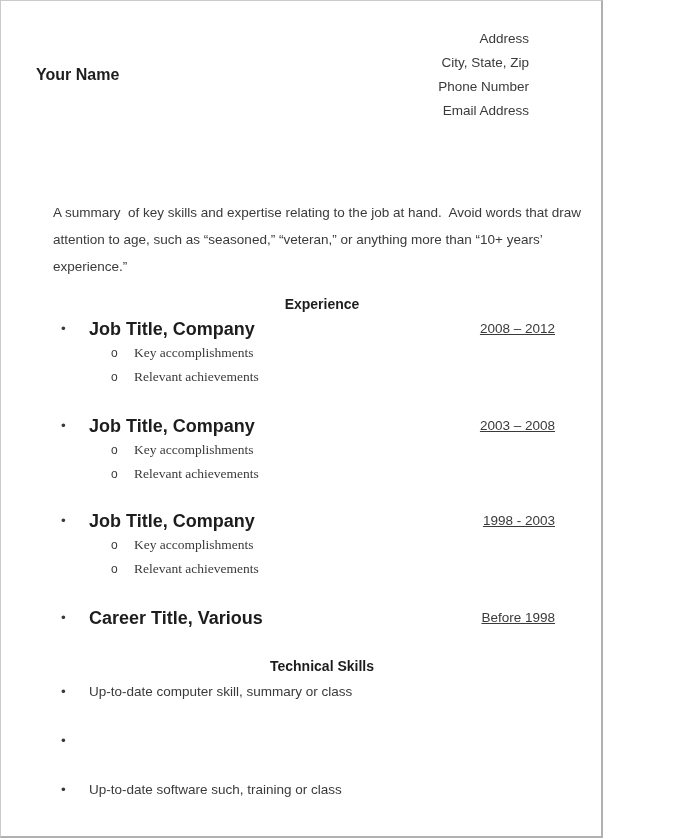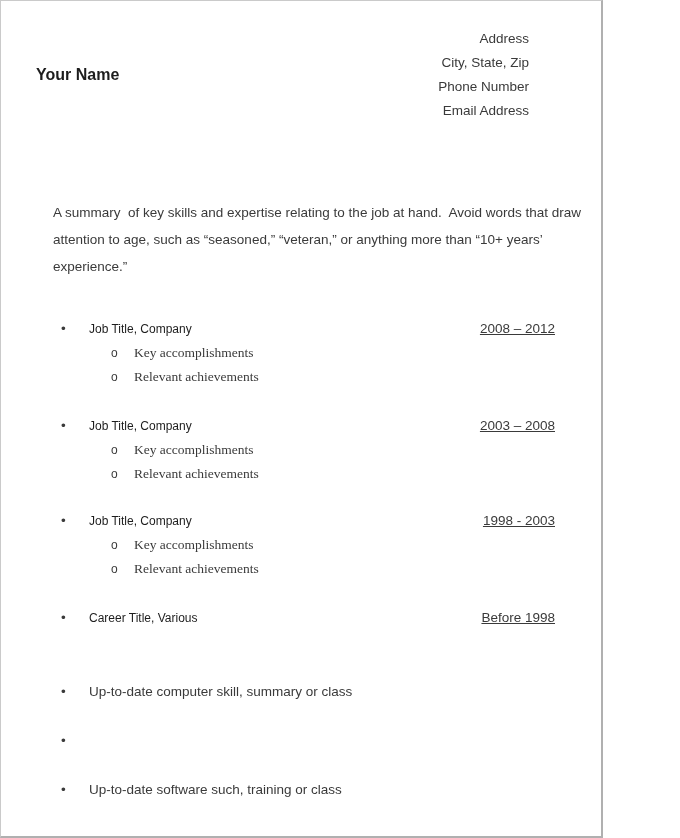--- a/index.html
+++ b/index.html
@@ -36,21 +36,21 @@
   }
   .h-summary{top:151px;}
   .h-exp{top:295px;}
   .h-skills{top:657px;}
   .summary-text{
     position:absolute;top:182px;left:36px;width:562px;
     margin:16px;line-height:27px;white-space:pre-wrap;
   }
   .entry{position:absolute;left:0;right:0;height:72px;line-height:24px;}
   .b1{position:absolute;left:60px;top:0;}
-  .entry .title{position:absolute;left:88px;top:0;font-weight:normal;font-size:12px;color:var(--heading);white-space:nowrap;}
+  .entry .title{position:absolute;left:88px;top:0;font-weight:bold;font-size:18px;color:var(--heading);white-space:nowrap;}
   .entry .date{position:absolute;right:46px;top:0;white-space:nowrap;text-decoration:underline;}
   .sub{position:absolute;left:0;right:0;height:24px;}
   .sub .b2{position:absolute;left:110px;top:0;font-size:12px;}
   .sub .txt{position:absolute;left:133px;top:0;white-space:nowrap;font-family:Liberation Serif, serif;}
   .sub1{top:24px;}
   .sub2{top:48px;}
   .skill{position:absolute;left:0;right:0;height:24px;line-height:24px;}
   .skill .txt{position:absolute;left:88px;top:0;white-space:pre-wrap;}
 </style>
 </head>
@@ -62,20 +62,21 @@
     <div>Address</div>
     <div>City, State, Zip</div>
     <div>Phone Number</div>
     <div>Email Address</div>
   </div>
 
   <div class="name">Your Name</div>
 
   <p class="summary-text">A summary  of key skills and expertise relating to the job at hand.  Avoid words that draw attention to age, such as “seasoned,” “veteran,” or anything more than “10+ years’ experience.”</p>
 
+  <div class="heading h-exp">Experience</div>
 
   <div class="entry" style="top:316px">
     <span class="b1">•</span>
     <span class="title">Job Title, Company</span>
     <span class="date">2008 – 2012</span>
     <div class="sub sub1">
       <span class="b2">o</span>
       <span class="txt">Key accomplishments</span>
     </div>
     <div class="sub sub2">
@@ -111,20 +112,21 @@
       <span class="txt">Relevant achievements</span>
     </div>
   </div>
 
   <div class="entry" style="top:605px;height:24px">
     <span class="b1">•</span>
     <span class="title">Career Title, Various</span>
     <span class="date">Before 1998</span>
   </div>
 
+  <div class="heading h-skills">Technical Skills</div>
 
   <div class="skill" style="top:679px">
     <span class="b1">•</span>
     <span class="txt">Up-to-date computer skill, summary or class</span>
   </div>
   <div class="skill" style="top:728px">
     <span class="b1">•</span>
   </div>
   <div class="skill" style="top:777px">
     <span class="b1">•</span>

